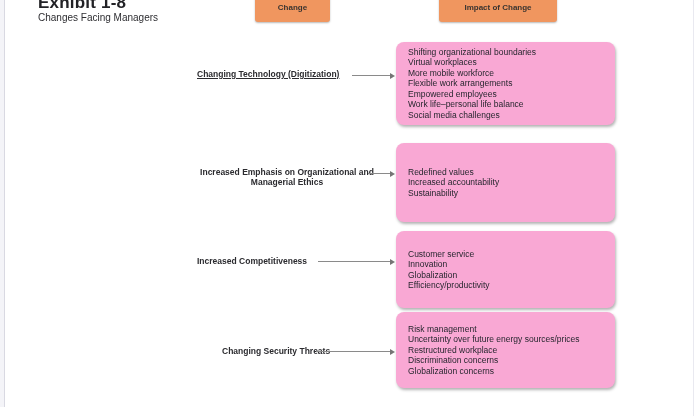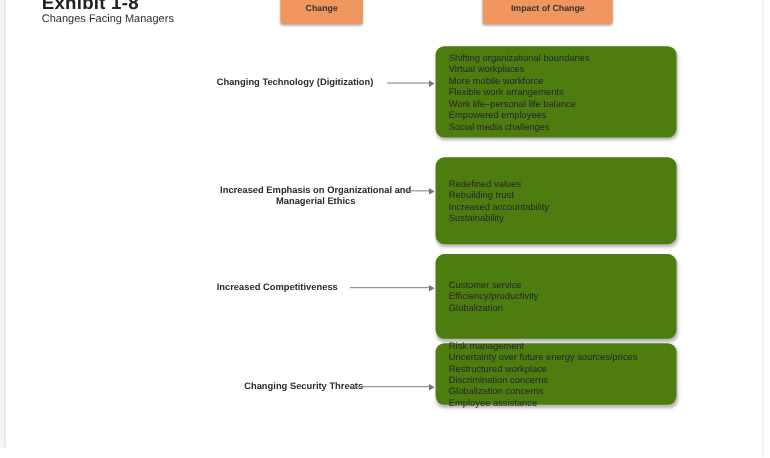--- a/index.html
+++ b/index.html
@@ -39,51 +39,51 @@
   .col-header.change { left:255px; width:75px; }
   .col-header.impact { left:439px; width:118px; }
 
   
   .row-label {
     position:absolute; left:197px;
     font-size:8.5px; font-weight:bold; color:#2b2b2f;
     line-height:9.5px; white-space:nowrap;
   }
   .row-label.wrap { white-space:normal; width:180px; }
-  .label-1 { top:70px; }
+  .label-1 { top:70px;text-decoration:underline; }
   .label-2 { top:168px;text-align:center; }
   .label-3 { top:257px; }
   .label-4 { top:347px;margin-left:25px; }
 
   
   .arrow { position:absolute; height:1px; background:#8a8a8a; }
   .arrow::after {
     content:""; position:absolute; right:-2px; top:-2.5px;
     border-left:5px solid #757575;
     border-top:3px solid transparent;
     border-bottom:3px solid transparent;
   }
   .arrow-1 { left:352px; top:75px;  width:41px; }
   .arrow-2 { left:368px; top:173px; width:25px; }
   .arrow-3 { left:318px; top:261px; width:75px; }
   .arrow-4 { left:316px; top:351px; width:77px; }
 
   
   .impact-box {
     position:absolute; left:396px; width:219px;
-    background:#4d7c0f; border-radius:8px;
+    background:#f9a8d4; border-radius:8px;
     box-shadow:1px 2px 3px rgba(0,0,0,.3);
     display:flex; flex-direction:column; justify-content:center;
     padding:5px 8px 5px 12px;
   }
   .impact-line { font-size:8.5px; line-height:10.4px; color:#26262e; white-space:nowrap; }
   .box-1 { top:42px;  height:83px; }
   .box-2 { top:143px; height:79px; }
   .box-3 { top:231px; height:77px; }
-  .box-4 { top:312px; height:56px; }
+  .box-4 { top:312px; height:76px; }
 </style>
 </head>
 <body>
 
 <div class="stage">
 
   <div class="edge-left-fill"></div>
   <div class="edge-left"></div>
   <div class="edge-right"></div>
 
@@ -93,46 +93,45 @@
   <div class="col-header change">Change</div>
   <div class="col-header impact">Impact of Change</div>
 
   <div class="row-label label-1">Changing Technology (Digitization)</div>
   <div class="arrow arrow-1"></div>
   <div class="impact-box box-1">
       <div class="impact-line">Shifting organizational boundaries</div>
       <div class="impact-line">Virtual workplaces</div>
       <div class="impact-line">More mobile workforce</div>
       <div class="impact-line">Flexible work arrangements</div>
+      <div class="impact-line">Empowered employees</div>
       <div class="impact-line">Work life–personal life balance</div>
-      <div class="impact-line">Empowered employees</div>
       <div class="impact-line">Social media challenges</div>
     </div>
 
   <div class="row-label wrap label-2">Increased Emphasis on Organizational and Managerial Ethics</div>
   <div class="arrow arrow-2"></div>
   <div class="impact-box box-2">
       <div class="impact-line">Redefined values</div>
-      <div class="impact-line">Rebuilding trust</div>
       <div class="impact-line">Increased accountability</div>
       <div class="impact-line">Sustainability</div>
     </div>
 
   <div class="row-label label-3">Increased Competitiveness</div>
   <div class="arrow arrow-3"></div>
   <div class="impact-box box-3">
       <div class="impact-line">Customer service</div>
+      <div class="impact-line">Innovation</div>
+      <div class="impact-line">Globalization</div>
       <div class="impact-line">Efficiency/productivity</div>
-      <div class="impact-line">Globalization</div>
     </div>
 
   <div class="row-label label-4">Changing Security Threats</div>
   <div class="arrow arrow-4"></div>
   <div class="impact-box box-4">
       <div class="impact-line">Risk management</div>
       <div class="impact-line">Uncertainty over future energy sources/prices</div>
       <div class="impact-line">Restructured workplace</div>
       <div class="impact-line">Discrimination concerns</div>
       <div class="impact-line">Globalization concerns</div>
-      <div class="impact-line">Employee assistance</div>
     </div>
 
 </div>
 
 </body></html>

